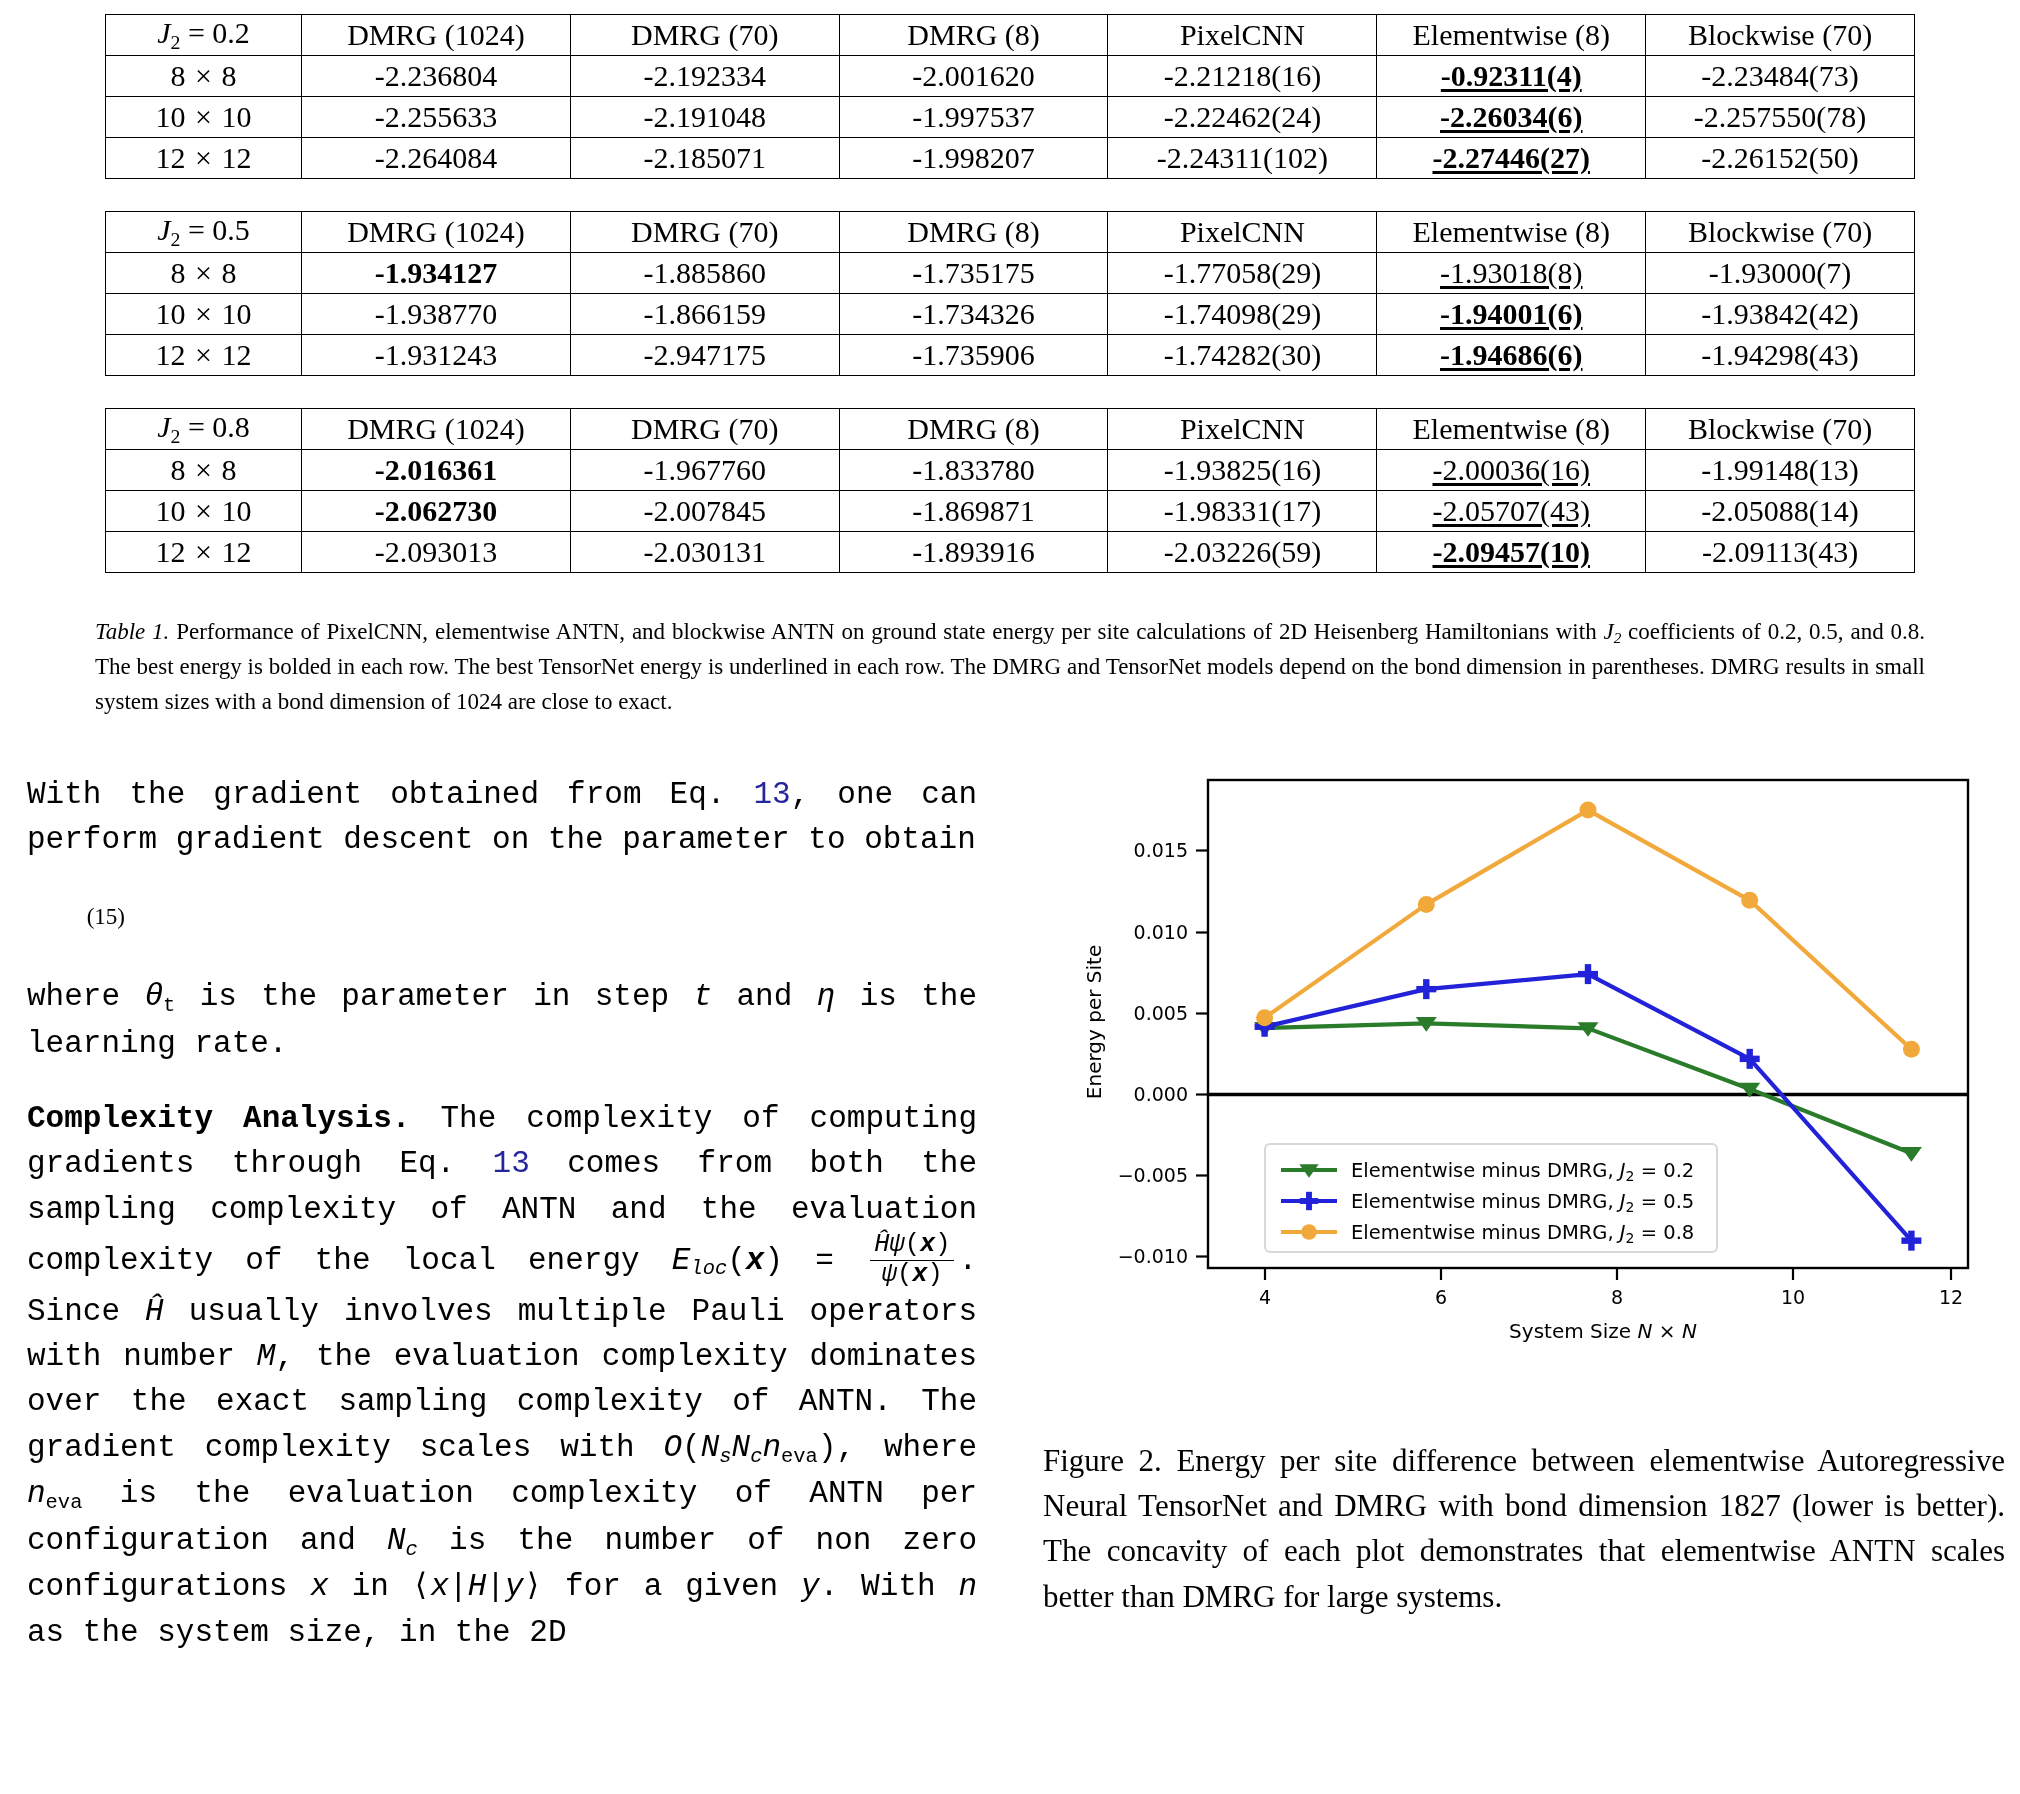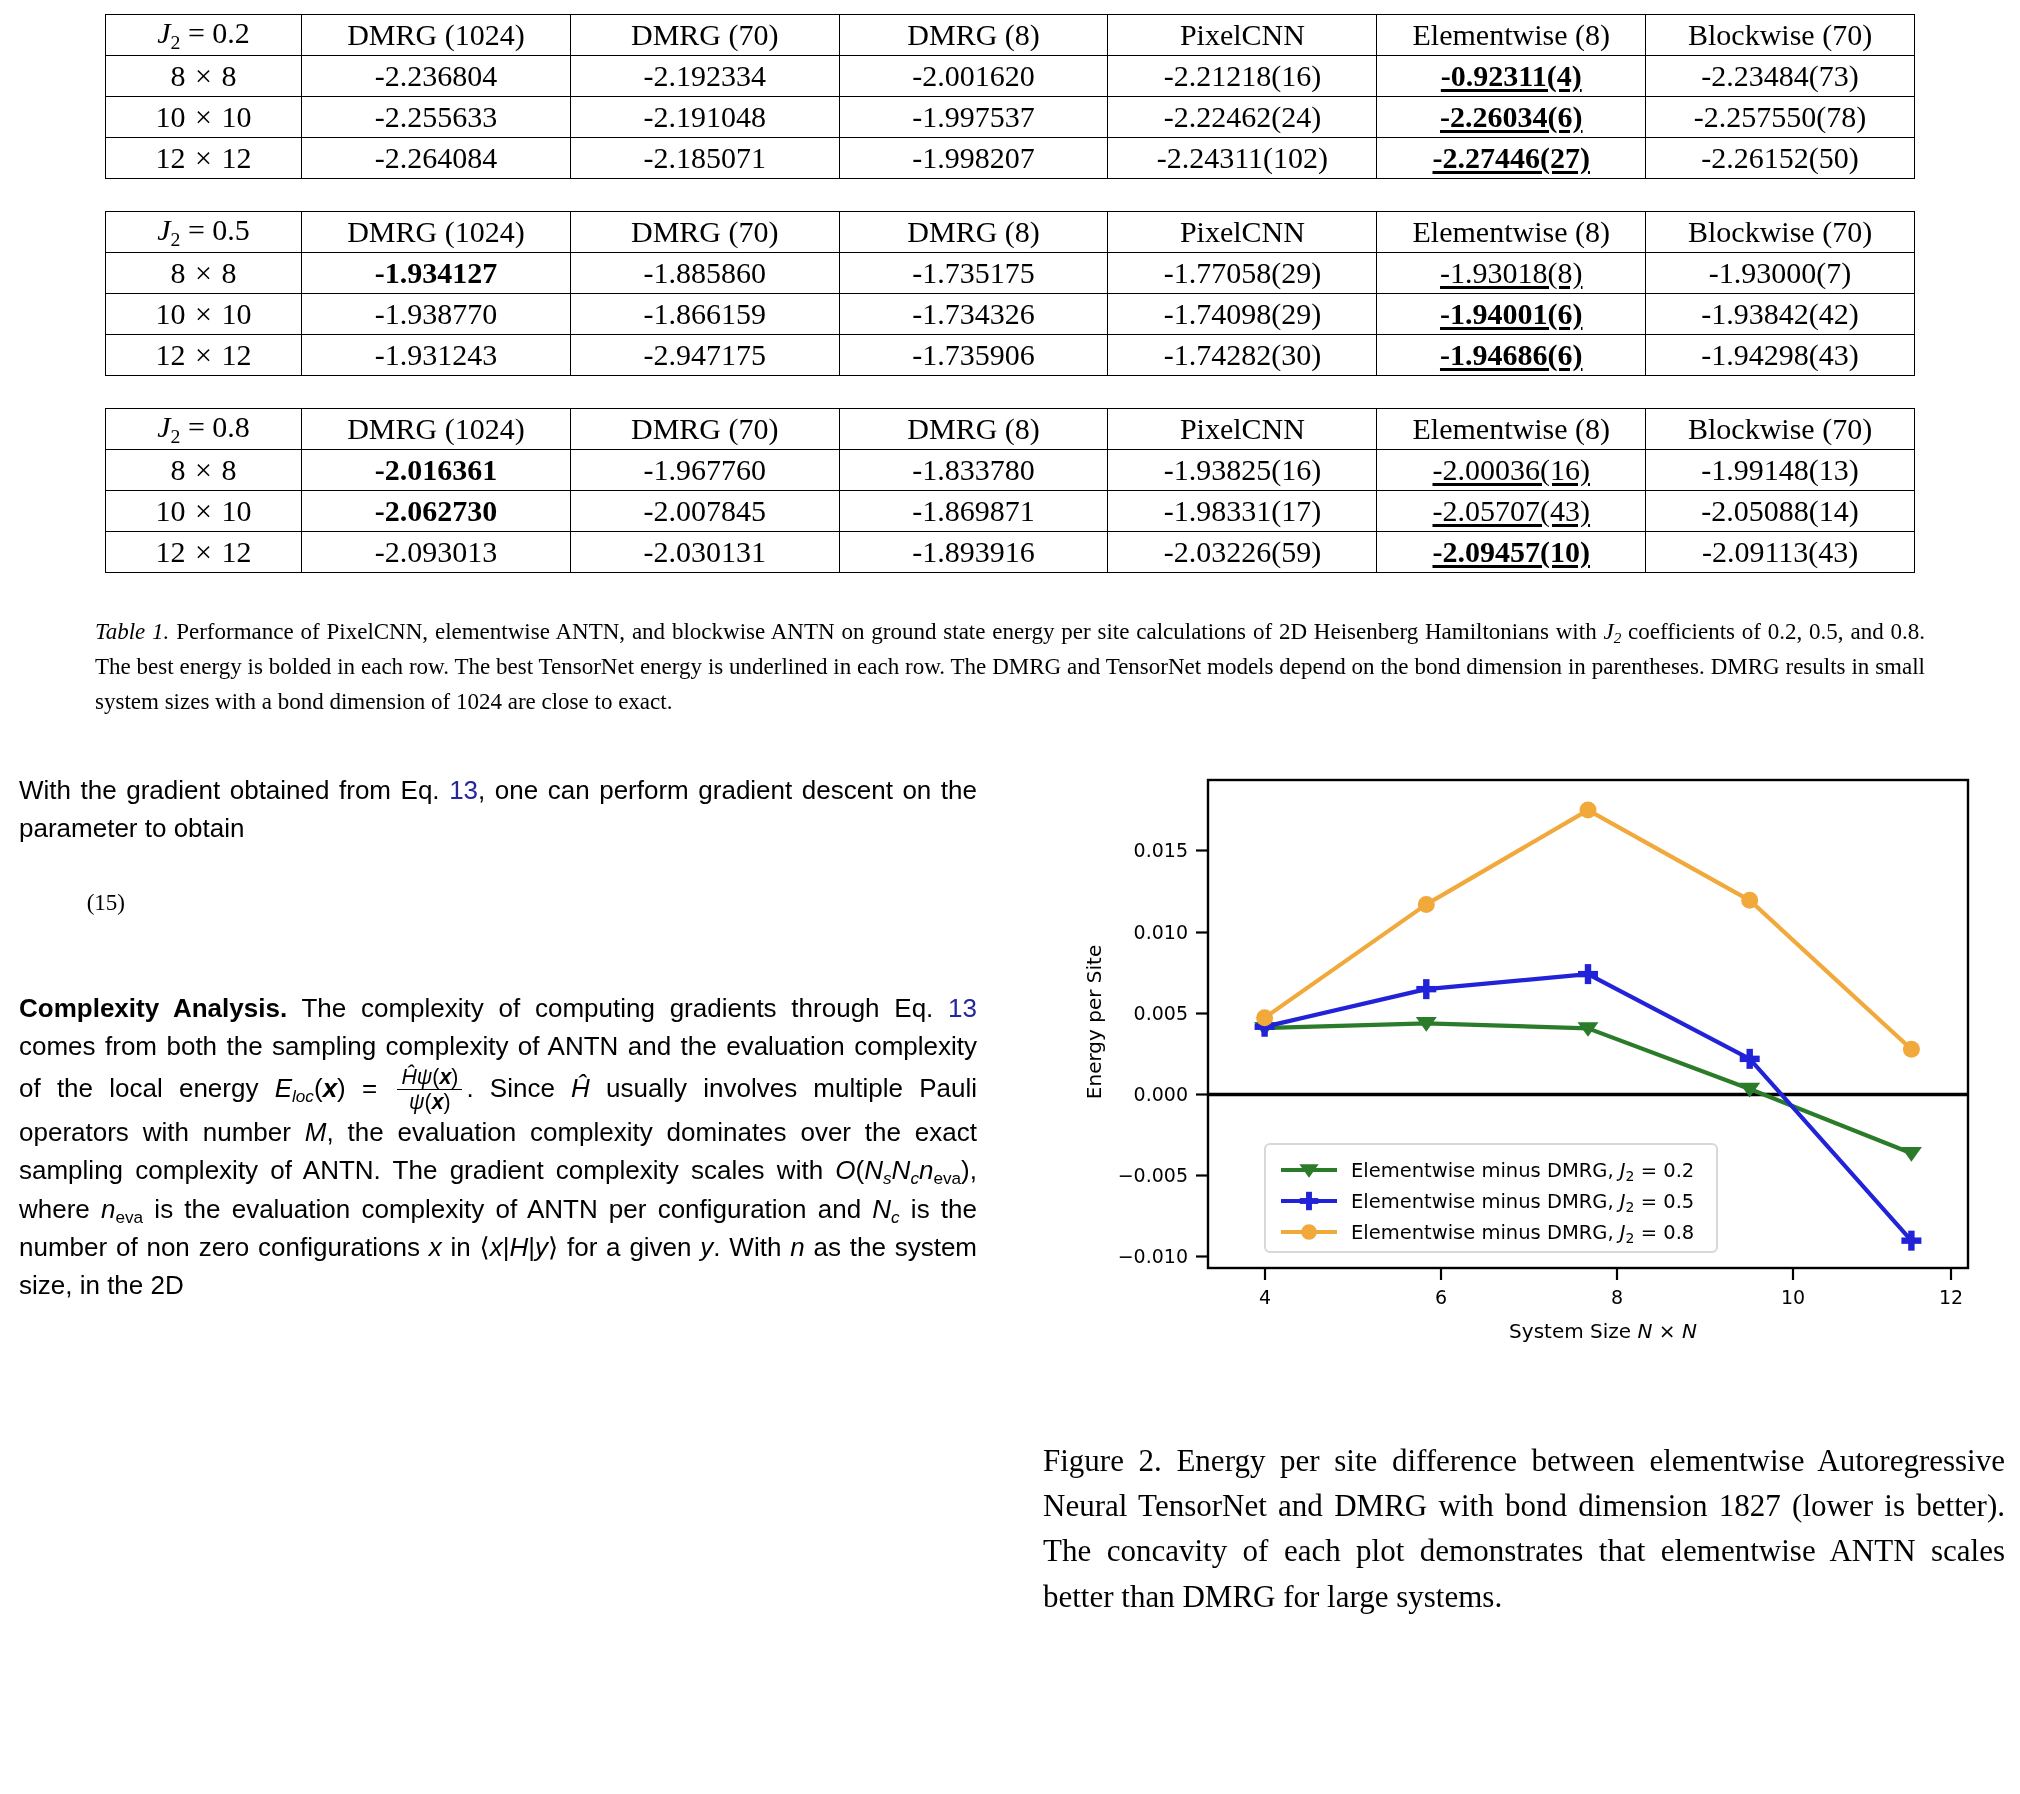--- a/index.html
+++ b/index.html
@@ -66,26 +66,26 @@
     margin: 52px auto 0 auto;
     display: flex;
     gap: 66px;
     align-items: flex-start;
   }
   .col {
     width: 962px;
     flex: 0 0 962px;
   }
   .col p {
-    margin: 0 0 0 4px;
-    font-size: 26px;
+    margin: 0 0 0 12px;
+    font-size: 31px;
     line-height: 1.46;
     text-align: justify;
     text-justify: inter-word;
-    font-family: Liberation Sans, sans-serif;
+    font-family: Liberation Mono, monospace;
   }
   .col p.tight { margin-bottom: 0; }
   .col .para-gap { height: 30px; }
   .eqref { color: #25259c; }
   .runin { font-weight: bold; }
 
   
   .eqrow {
     display: flex;
     align-items: center;
@@ -313,20 +313,21 @@
 <div class="cols">
 
   <div class="col">
 
     <p class="tight"><span>With the gradient obtained from Eq. </span><span class="eqref">13</span><span>, one can perform gradient descent on the parameter to obtain</span></p>
 
     <div class="eqrow">
       <div class="eqnum">(15)</div>
     </div>
 
+    <p>where <i>θ</i><span class="sub" style="font-style:normal;">t</span> is the parameter in step <i>t</i> and <i>η</i> is the learning rate.</p>
 
     <div class="para-gap"></div>
 
     <p><span class="runin">Complexity Analysis.</span> The complexity of computing gradients through Eq.&nbsp;<span class="eqref">13</span> comes from both the sampling complexity of ANTN and the evaluation complexity of the local energy <i>E</i><span class="sub">loc</span>(<b><i>x</i></b>) =
       <span class="frac">
         <span class="num"><i>Ĥ</i><i>ψ</i>(<b><i>x</i></b>)</span>
         <span class="den"><i>ψ</i>(<b><i>x</i></b>)</span>
       </span>. Since <i>Ĥ</i> usually involves multiple Pauli operators with number <i>M</i>, the evaluation complexity dominates over the exact sampling complexity of ANTN. The gradient complexity scales with <i>O</i>(<i>N</i><span class="sub">s</span><i>N</i><span class="sub">c</span><i>n</i><span class="sub" style="font-style:normal;">eva</span>), where <i>n</i><span class="sub" style="font-style:normal;">eva</span> is the evaluation complexity of ANTN per configuration and <i>N</i><span class="sub">c</span> is the number of non zero configurations <i>x</i> in ⟨<i>x</i>|<i>H</i>|<i>y</i>⟩ for a given <i>y</i>. With <i>n</i> as the system size, in the 2D</p>
   </div>
 

